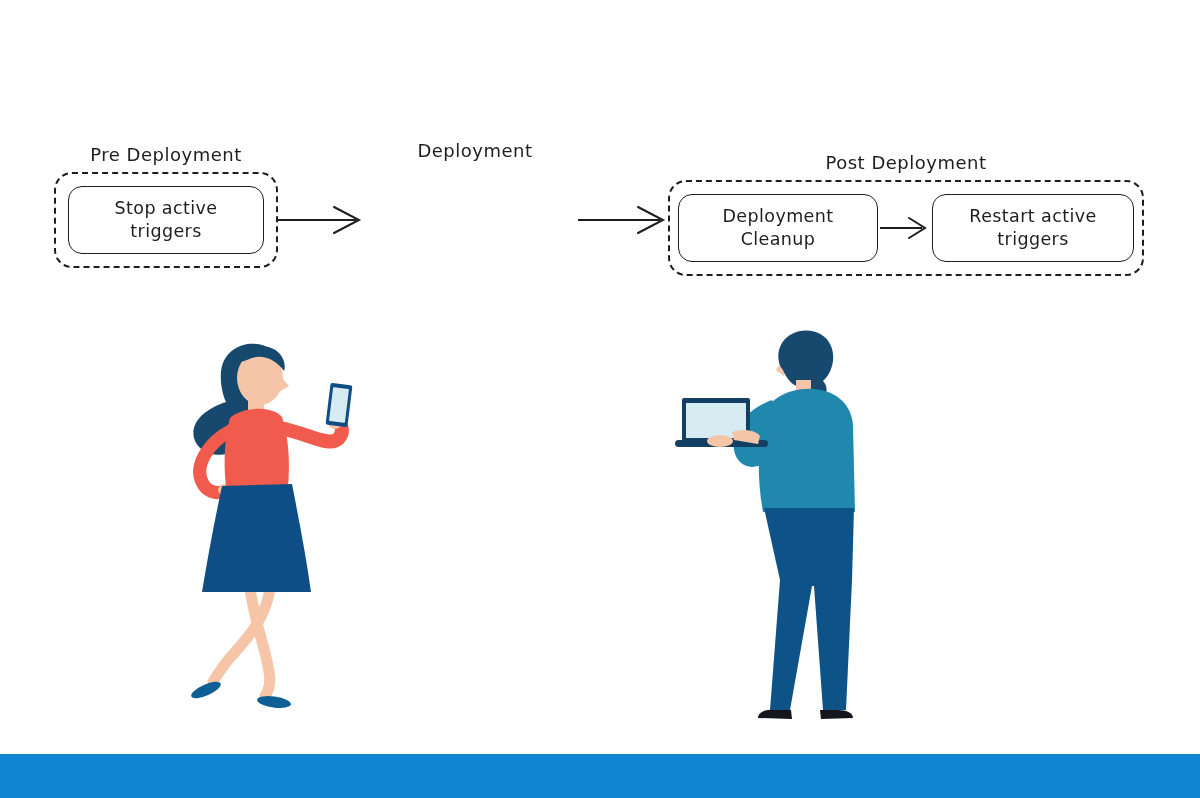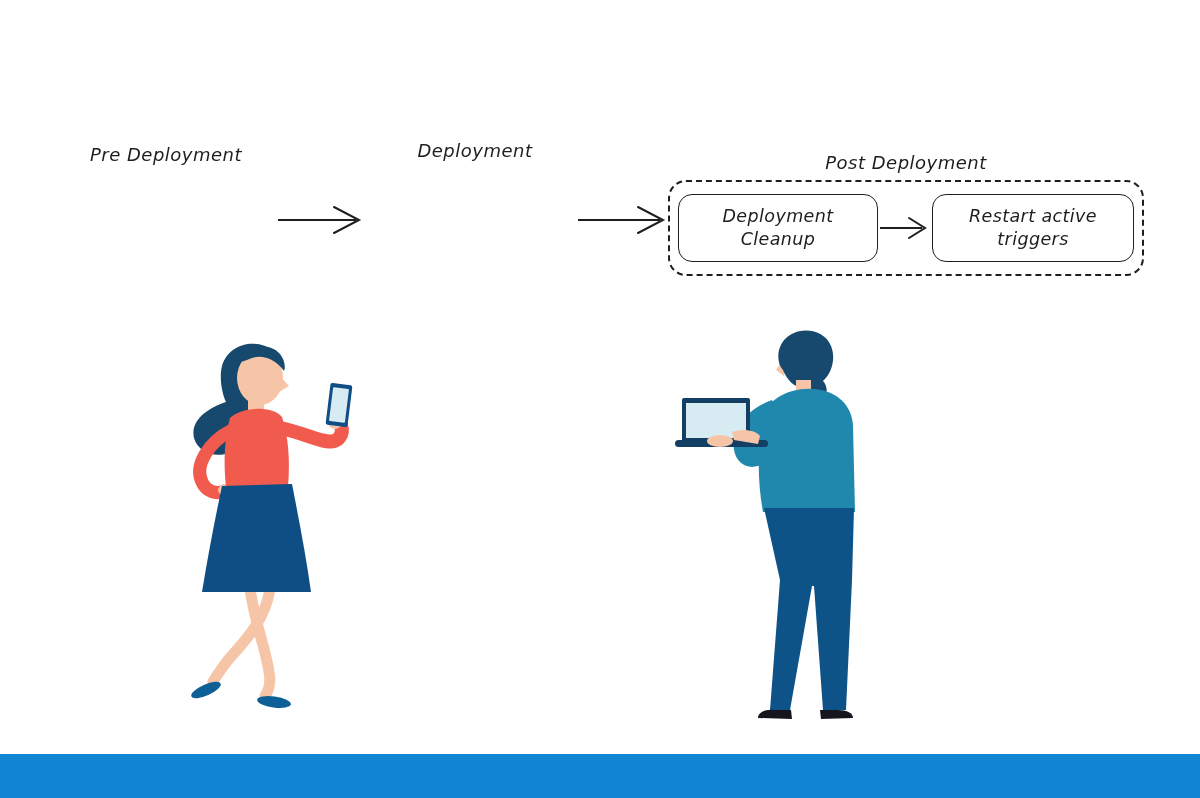--- a/index.html
+++ b/index.html
@@ -4,21 +4,20 @@
 <style>
   html, body { margin: 0; padding: 0; }
   body { font-family: "DejaVu Sans", "Liberation Sans", sans-serif; background: #e9e9e9; }
   .canvas {
     position: relative;
     width: 1200px;
     height: 798px;
     background: #ffffff;
     overflow: hidden;
     margin: 0 auto;
-    font-style: italic;
   }
   
   .group { position: absolute; }
   .group-label {
     text-align: center;
     font-size: 18px;
     color: #1e1e1e;
     height: 24px;
     line-height: 22px;
     margin-bottom: 4px;
@@ -67,20 +66,23 @@
     background: #1086d2;
   }
 </style>
 </head>
 <body>
 
 <div class="canvas">
 
   <div class="group" style="left:54px; top:144px; width:224px;">
     <div class="group-label">Pre Deployment</div>
+    <div class="group-dashed g-small">
+      <div class="task-box">Stop active triggers</div>
+    </div>
   </div>
 
   <svg class="arrow-svg" style="left:276px; top:200px;" width="92" height="40" viewBox="0 0 92 40">
     <line x1="2" y1="20" x2="80" y2="20" stroke-width="2" fill="none" stroke="#1e1e1e"></line>
     <path d="M58,7 L83,20 L58,33" fill="none" stroke-width="2" stroke-linecap="round" stroke="#1e1e1e"></path>
   </svg>
 
   <div class="group" style="left:363px; top:140px; width:224px;">
     <div class="group-label">Deployment</div>
   </div>

